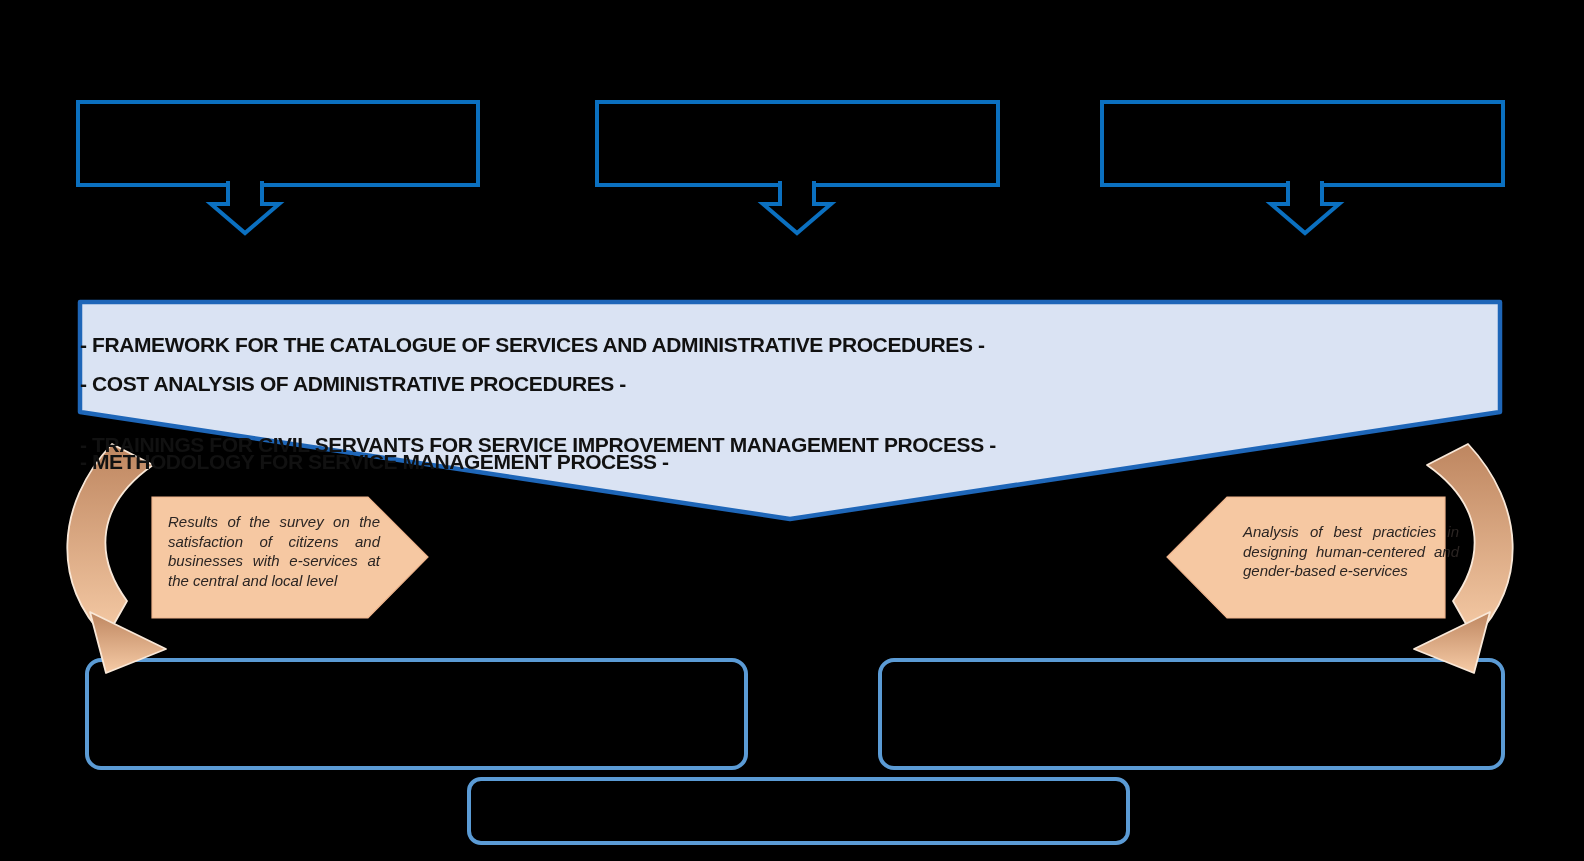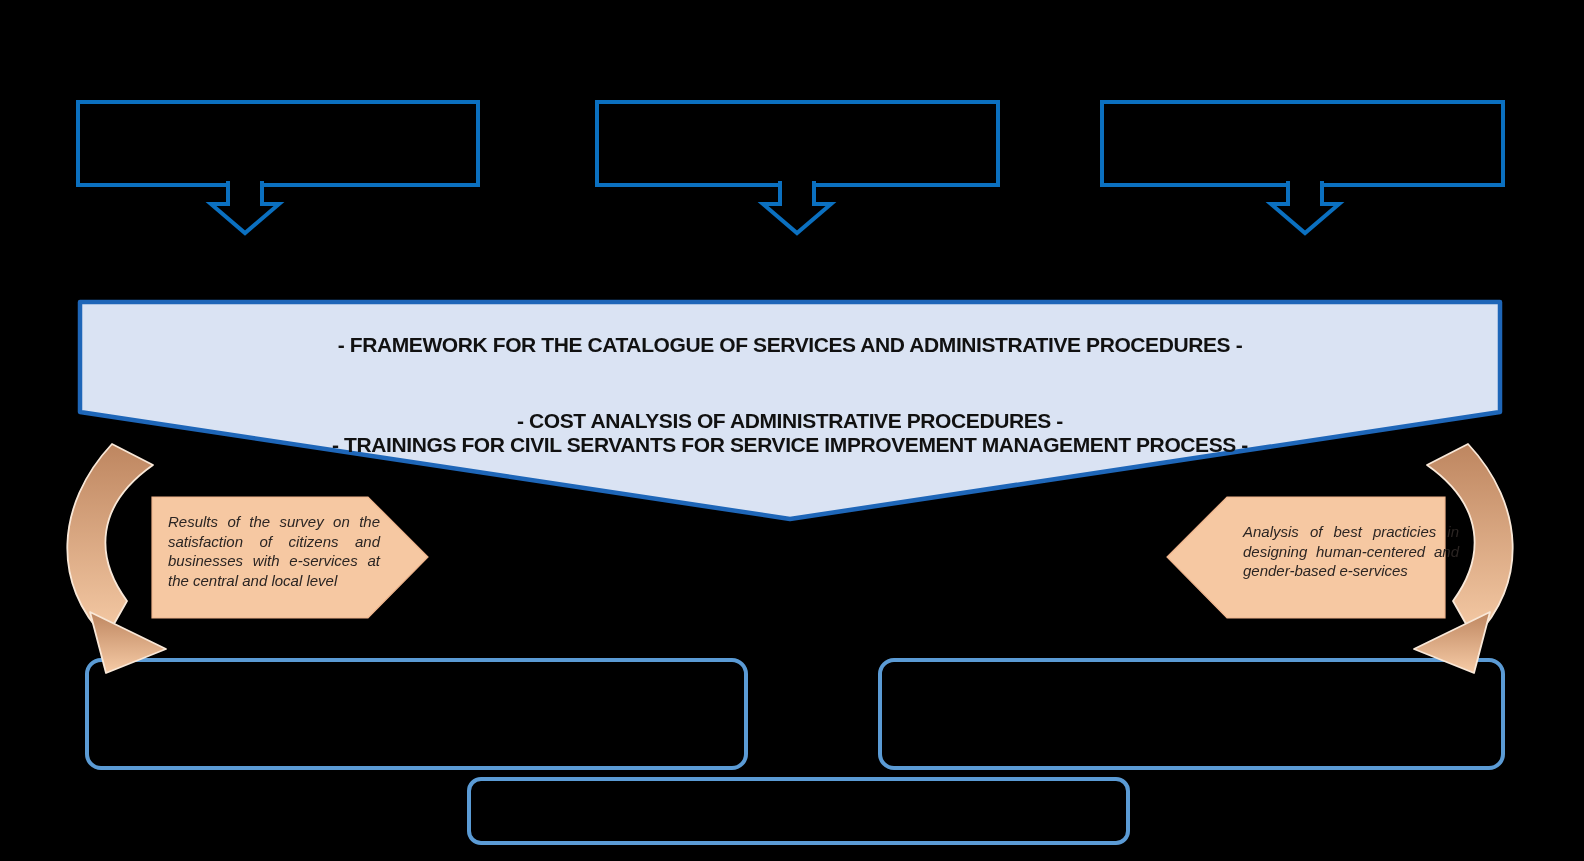--- a/index.html
+++ b/index.html
@@ -57,21 +57,21 @@
     stroke-width:1.2;
   }
   .arc-body,.arc-head{
     stroke:#F9E8D8;
     stroke-width:1.8;
     stroke-linejoin:round;
   }
   .banner-line{
     position:absolute;
     left:80px;width:1420px;
-    text-align:center;
+    text-align:left;
     font-weight:700;
     font-size:21px;
     line-height:26px;
     letter-spacing:-0.4px;
     color:var(--banner-text);
     z-index:3;
   }
   .callout-text{
     position:absolute;
     font-style:italic;
@@ -133,19 +133,20 @@
       <path class="arc-body" fill="url(#arcGrad)" d="M 112,444 C 55,505 52,585 106,638 L 127,601 C 94,556 96,505 153,465 Z"></path>
       <path class="arc-head" fill="url(#arcGrad)" d="M 90,612 L 166,649 L 106,673 Z"></path>
     </g>
     <g transform="matrix(-1,0,0,1,1580,0)">
       <path class="arc-body" fill="url(#arcGrad)" d="M 112,444 C 55,505 52,585 106,638 L 127,601 C 94,556 96,505 153,465 Z"></path>
       <path class="arc-head" fill="url(#arcGrad)" d="M 90,612 L 166,649 L 106,673 Z"></path>
     </g>
   </svg>
 
   <div class="banner-line" style="top:332px;">- FRAMEWORK FOR THE CATALOGUE OF SERVICES AND ADMINISTRATIVE PROCEDURES -</div>
-  <div class="banner-line" style="top:371px;margin-top:37px;">- COST ANALYSIS OF ADMINISTRATIVE PROCEDURES -</div>
+  <div class="banner-line" style="top:371px;">- COST ANALYSIS OF ADMINISTRATIVE PROCEDURES -</div>
   <div class="banner-line" style="top:432px;">- TRAININGS FOR CIVIL SERVANTS FOR SERVICE IMPROVEMENT MANAGEMENT PROCESS -</div>
+  <div class="banner-line" style="top:449px;">- METHODOLOGY FOR SERVICE MANAGEMENT PROCESS -</div>
 
   <div class="callout-text" style="left:1243px;top:522px;width:216px;">Analysis of best practicies in designing human-centered and gender-based e-services</div>
   <div class="callout-text" style="left:168px;top:512px;width:212px;">Results of the survey on the satisfaction of citizens and businesses with e-services at the central and local level</div>
 
 </div>
 
 </body></html>

